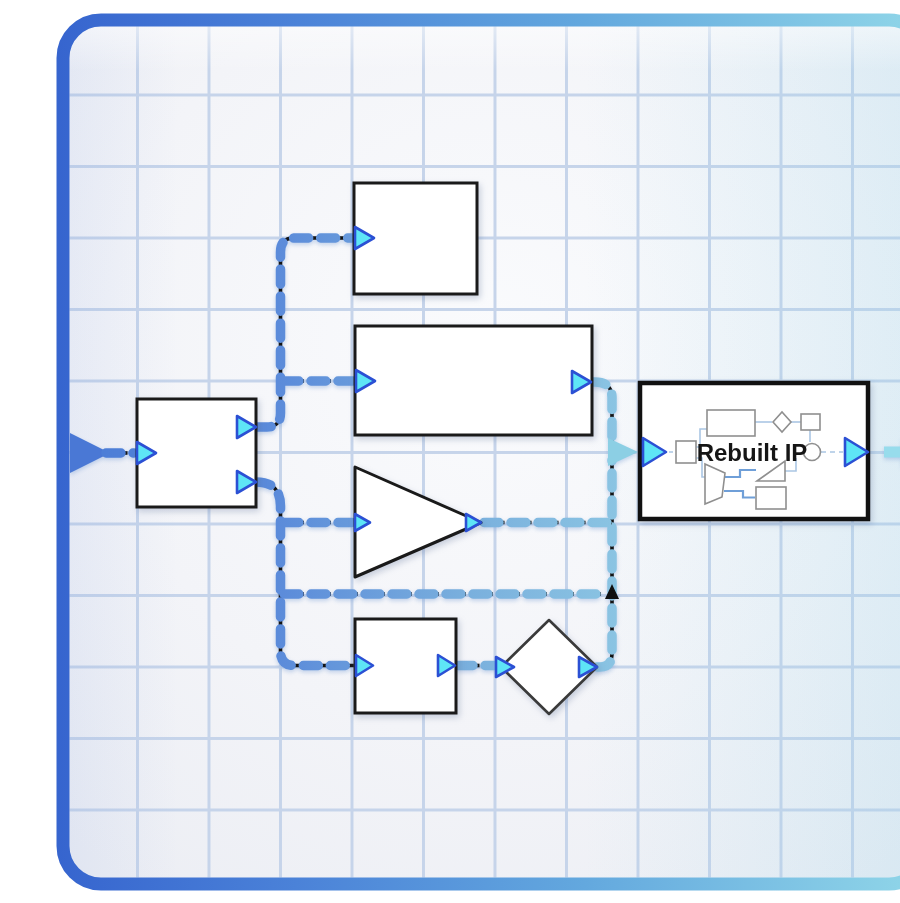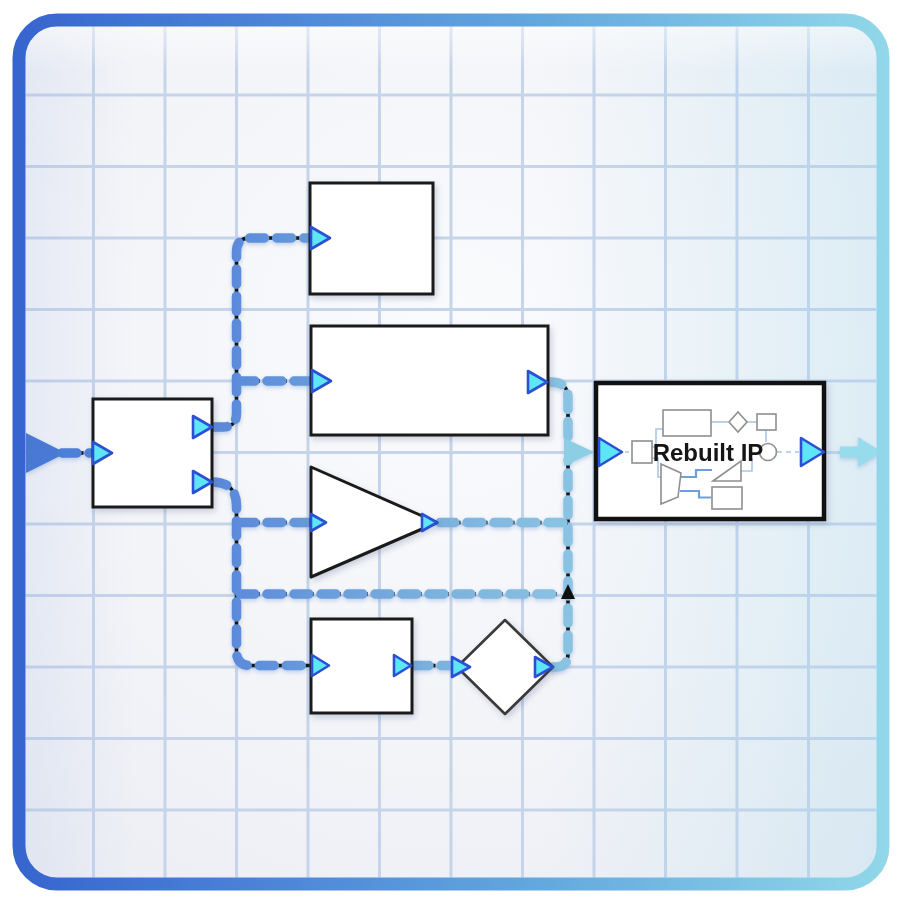--- a/index.html
+++ b/index.html
@@ -1,17 +1,17 @@
 <!DOCTYPE html>
 <html><head>
 <meta charset="utf-8">
 <style>
   html,body{margin:0;padding:0;background:#ffffff;width:900px;height:903px;overflow:hidden;
     font-family:"Liberation Sans",sans-serif;}
-  .canvas-wrap{position:relative;width:741px;height:903px;}
+  .canvas-wrap{position:relative;width:741px;height:903px;padding-left:44px;}
   svg{display:block}
   .blk{fill:#ffffff;stroke:#1a1a1a;stroke-width:3;}
   .blk-thick{fill:#ffffff;stroke:#111111;stroke-width:4.5;}
   .port{fill:#5ee5f6;stroke:#2b50d4;stroke-width:2.6;stroke-linejoin:round;}
   .wire-black{fill:none;stroke:#141414;stroke-width:3.6;stroke-dasharray:5 22;stroke-dashoffset:-18.5;}
   .wire-blue{fill:none;stroke:url(#wireGrad);stroke-width:9.5;stroke-linecap:round;stroke-dasharray:15 12;}
   .mini{fill:#ffffff;stroke:#8f8f8f;stroke-width:1.6;}
   .mini-conn{fill:none;stroke:#aac6e4;stroke-width:1.6;}
   .mini-accent{fill:none;stroke:#6f9fd8;stroke-width:2.2;}
   .shadow-blocks{filter:drop-shadow(2px 3px 3px rgba(90,110,150,0.30));}

